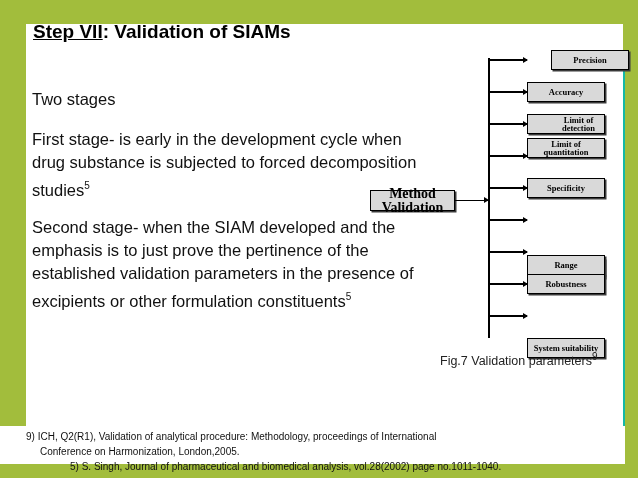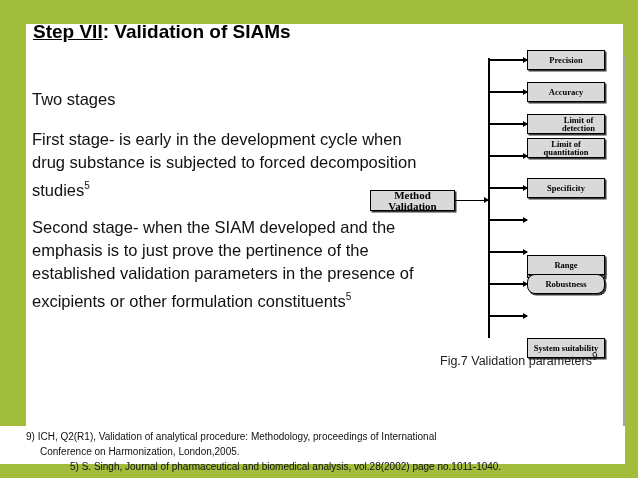--- a/index.html
+++ b/index.html
@@ -5,21 +5,21 @@
   html, body {
     margin: 0;
     padding: 0;
     background: #ffffff;
   }
   #slide {
     position: relative;
     width: 638px;
     height: 478px;
     overflow: hidden;
-    background: #a3a3a3;
+    background: #14b8a6;
     font-family: "Liberation Sans", sans-serif;
   }
 
   
   .green-left {
     position: absolute;
     left: 0; top: 0;
     width: 26px; height: 441px;
     background: #a2bd3c;
   }
@@ -111,21 +111,21 @@
     left: 157px;
     width: 78px;
     height: 20px;
     font-size: 8.5px;
   }
   .root-node {
     left: 0px;
     top: 150px;
     width: 85px;
     height: 21px;
-    font-size: 11px;
+    font-size: 14px;
   }
   .trunk {
     position: absolute;
     left: 118px;
     top: 18px;
     width: 1.6px;
     height: 280px;
     background: #000000;
   }
   .branch {
@@ -207,35 +207,35 @@
   <div class="body-block" id="para-3">
     <span>Second stage-  when the SIAM developed and the emphasis is to just prove the pertinence of the established validation parameters in the presence of excipients or other formulation constituents</span><sup>5</sup>
   </div>
 
   <div class="diagram">
     <div class="node root-node">Method Validation</div>
     <div class="root-link"></div>
     <div class="trunk"></div>
     <div id="leaf-container">
         <div class="branch" style="top: 19px;"></div>
-        <div class="node leaf-node" style="top: 10px;">Precision</div>
+        <div class="node leaf-node" style="top: 10px; margin-left: 24px;">Precision</div>
         <div class="branch" style="top: 51px;"></div>
         <div class="node leaf-node" style="top: 42px;">Accuracy</div>
         <div class="branch" style="top: 83px;"></div>
         <div class="node leaf-node" style="top: 74px; padding-left: 25px;">Limit of detection</div>
         <div class="branch" style="top: 115px;"></div>
         <div class="node leaf-node" style="top: 98px;">Limit of quantitation</div>
         <div class="branch" style="top: 147px;"></div>
         <div class="node leaf-node" style="top: 138px;">Specificity</div>
         <div class="branch" style="top: 179px;"></div>
         <div class="node leaf-node" style="top: 174px; margin-top: 44px;">Linearity</div>
         <div class="branch" style="top: 211px;"></div>
         <div class="node leaf-node" style="top: 215px;">Range</div>
         <div class="branch" style="top: 243px;"></div>
-        <div class="node leaf-node" style="top: 234px; border-radius: 8px;">Robustness</div>
+        <div class="node leaf-node" style="top: 234px;">Robustness</div>
         <div class="branch" style="top: 275px;"></div>
         <div class="node leaf-node" style="top: 266px; margin-top: 32px;">System suitability</div>
       </div>
   </div>
 
   <div class="fig-caption">
     <span>Fig.7 Validation parameters</span><sup>9</sup>
   </div>
 
   <div class="footnote" id="fn-1">

